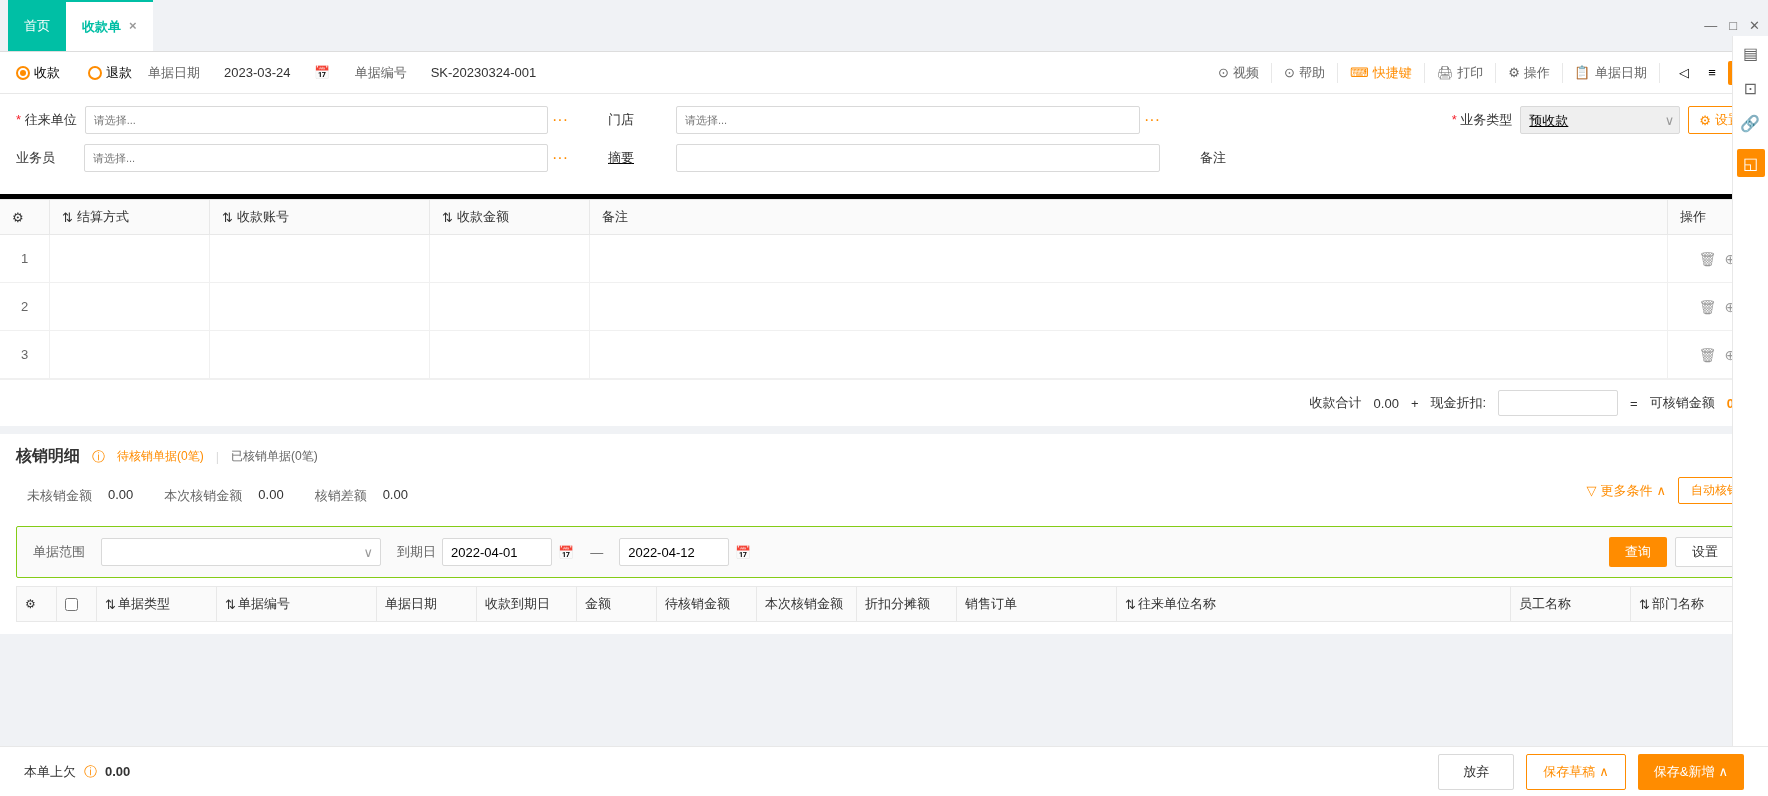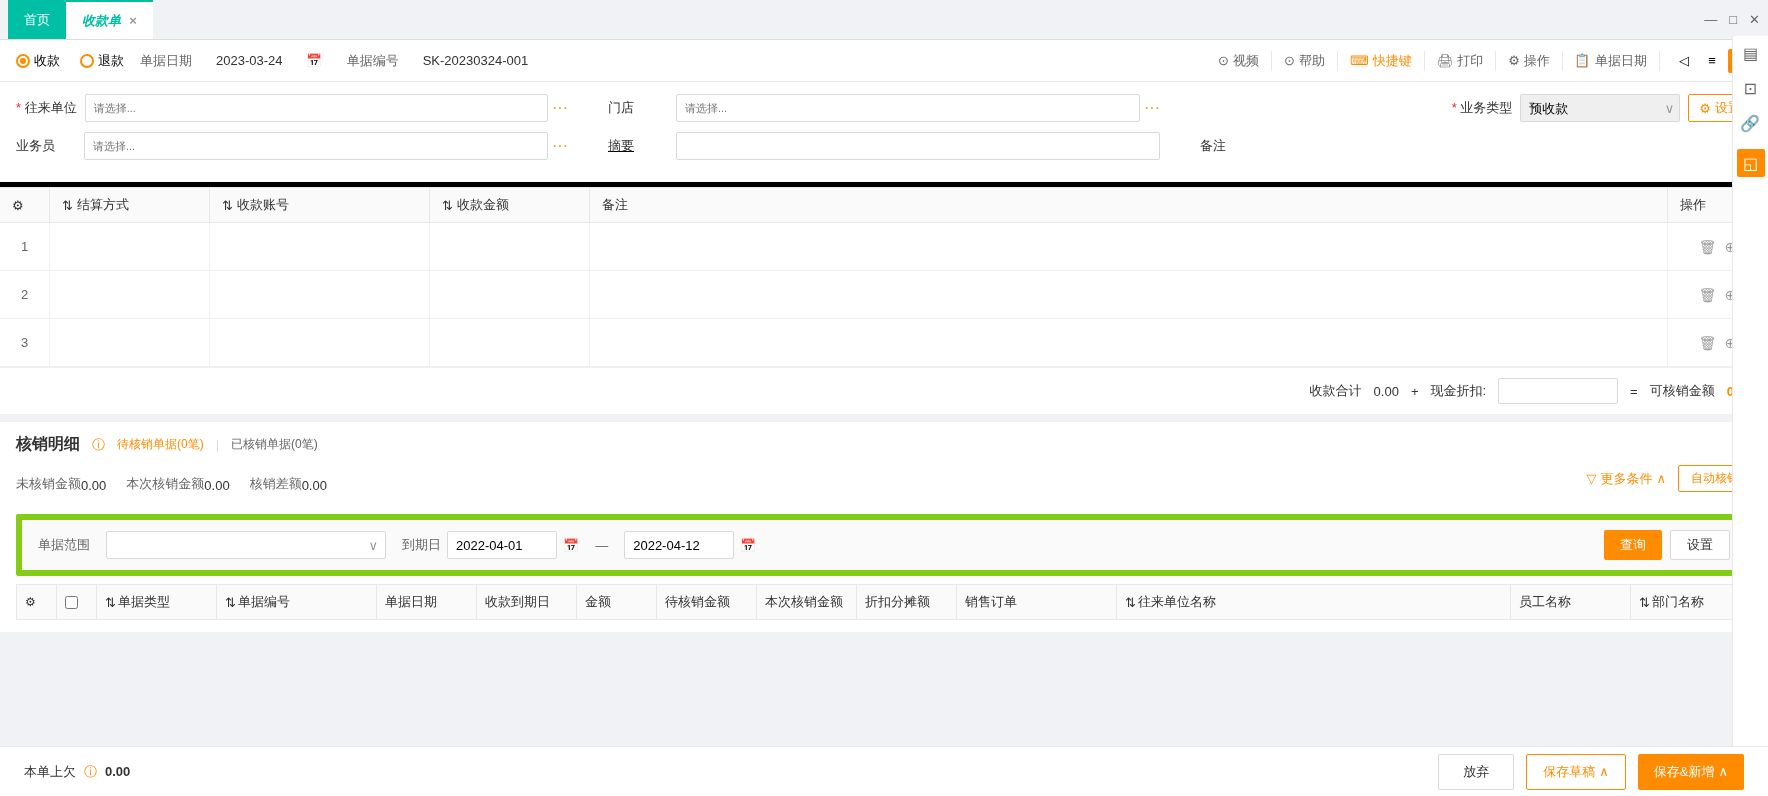--- a/index.html
+++ b/index.html
@@ -1,41 +1,41 @@
 <!DOCTYPE html>
 <html><head>
   <meta charset="utf-8">
   <style>
     * { box-sizing: border-box; margin: 0; padding: 0; font-family: 'Microsoft YaHei', Arial, sans-serif; font-size: 13px; }
     body { background: #f0f2f5; overflow: hidden; width: 1768px; height: 796px; }
 
     
     .tab-bar {
-      display: flex; align-items: center; background: #f0f2f5; height: 40px;
+      display: flex; align-items: center; background: #f0f2f5; height: 52px;
       border-bottom: 1px solid #ddd; padding: 0 8px;
     }
     .tab-item {
-      display: flex; align-items: center; padding: 8px 16px; height: 100%;
-      cursor: pointer; font-size: 13px; color: #333; font-style: italic;
+      display: flex; align-items: flex-start; padding: 16px 16px; height: 100%;
+      cursor: pointer; font-size: 13px; color: #333;
     }
     .tab-item.active {
       background: #fff; border-top: 2px solid #00bfa5; color: #00bfa5; font-weight: bold;
     }
     .tab-item .close-icon { margin-left: 8px; color: #999; cursor: pointer; }
     .tab-home { background: #00bfa5; color: #fff; padding: 0 16px; height: 100%; display: flex; align-items: center; }
 
     
     .window-controls { margin-left: auto; display: flex; gap: 12px; color: #666; cursor: pointer; }
 
     
     .toolbar {
       display: flex; align-items: center; background: #fff; height: 42px;
       padding: 0 16px; border-bottom: 1px solid #e8e8e8; gap: 16px;
     }
-    .radio-group { display: flex; align-items: flex-end; gap: 20px; }
+    .radio-group { display: flex; align-items: flex-end; gap: 28px; }
     .radio-item { display: flex; align-items: center; gap: 4px; cursor: pointer; }
     .radio-dot { width: 14px; height: 14px; border-radius: 50%; border: 2px solid #ff8c00; display: flex; align-items: center; justify-content: center; }
     .radio-dot.checked::after { content: ''; width: 6px; height: 6px; border-radius: 50%; background: #ff8c00; }
 
     .doc-info { display: flex; align-items: center; gap: 24px; color: #333; }
     .doc-label { color: #666; }
     .doc-value { font-weight: 500; }
     .calendar-icon { color: #ff8c00; cursor: pointer; }
 
     .toolbar-actions { margin-left: auto; display: flex; align-items: center; gap: 12px; }
@@ -106,33 +106,33 @@
     
     .section {
       background: #fff; margin-top: 8px; padding: 12px 16px;
     }
     .section-header { display: flex; align-items: center; gap: 12px; margin-bottom: 10px; }
     .section-title { font-size: 16px; font-weight: bold; color: #333; }
     .info-icon { color: #ff8c00; cursor: pointer; }
     .tab-link { color: #ff8c00; font-size: 12px; cursor: pointer; }
 
     .stats-row { display: flex; align-items: center; gap: 20px; margin-bottom: 12px; }
-    .stat-item { display: flex; align-items: flex-end; gap: 0; color: #333; }
+    .stat-item { display: flex; align-items: flex-start; gap: 16px; color: #333; margin-left: 11px; }
     .stat-label { color: #666; }
 
     .filter-bar { display: flex; align-items: center; justify-content: flex-end; gap: 12px; margin-bottom: 10px; }
     .filter-link { color: #ff8c00; font-size: 12px; cursor: pointer; display: flex; align-items: center; gap: 4px; }
     .auto-offset-btn {
       background: #fff; border: 1px solid #ff8c00; color: #ff8c00;
       padding: 4px 12px; border-radius: 2px; cursor: pointer; font-size: 12px;
     }
 
     .range-row {
       display: flex; align-items: center; gap: 16px; padding: 10px 16px;
-      background: #fafafa; border: 6px solid #84cc16; border-radius: 2px; margin-bottom: 8px;
+      background: #fafafa; border: 1px solid #84cc16; border-radius: 2px; margin-bottom: 8px;
     }
     .date-field { display: flex; align-items: center; gap: 6px; }
     .date-input {
       width: 110px; height: 28px; border: 1px solid #d9d9d9;
       border-radius: 2px; padding: 0 8px; outline: none;
     }
     .range-actions { margin-left: auto; display: flex; gap: 8px; }
     .btn-query {
       background: #ff8c00; color: #fff; border: none; padding: 5px 16px;
       border-radius: 2px; cursor: pointer; font-size: 13px;
@@ -186,21 +186,21 @@
       display: flex; align-items: center; gap: 4px; flex: 1;
       max-width: 280px; position: relative;
     }
     .chevron-select select {
       width: 100%; height: 28px; border: 1px solid #d9d9d9; border-radius: 2px;
       padding: 0 24px 0 8px; appearance: none; outline: none; background: #fff;
     }
     .chevron-select .arrow { position: absolute; right: 8px; color: #999; pointer-events: none; }
 
     .business-type-select {
-      display: flex; align-items: flex-start; gap: 4px;
+      display: flex; align-items: flex-start; gap: 4px; text-decoration: underline;
     }
     .business-select {
       width: 160px; height: 28px; border: 1px solid #d9d9d9; border-radius: 2px;
       padding: 0 24px 0 8px; appearance: none; outline: none;
     }
     .settings-btn {
       background: #fff; border: 1px solid #ff8c00; color: #ff8c00;
       padding: 4px 10px; border-radius: 2px; cursor: pointer; font-size: 12px;
       display: flex; align-items: center; gap: 4px;
     }

